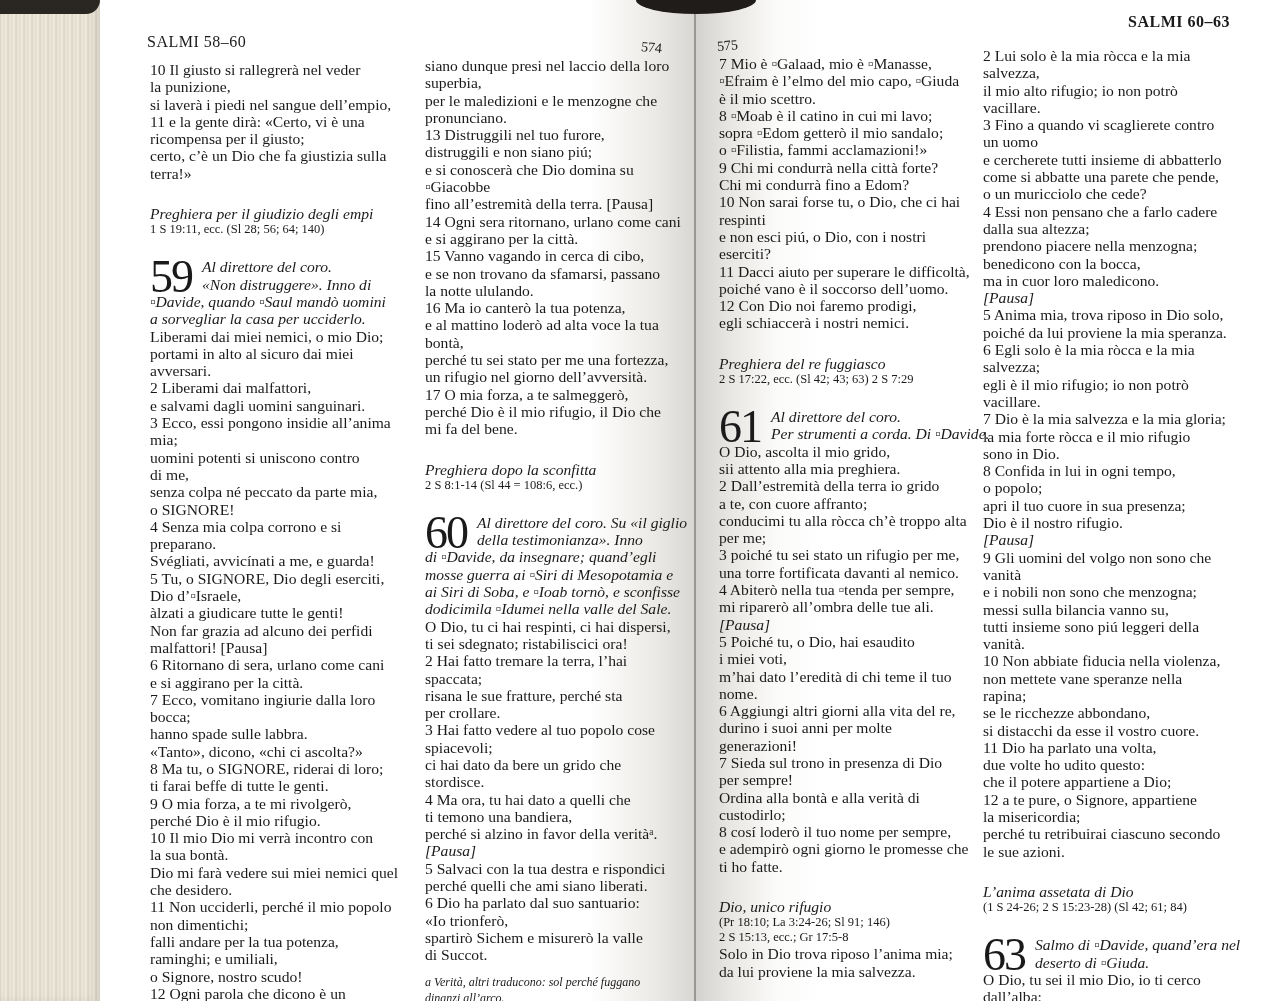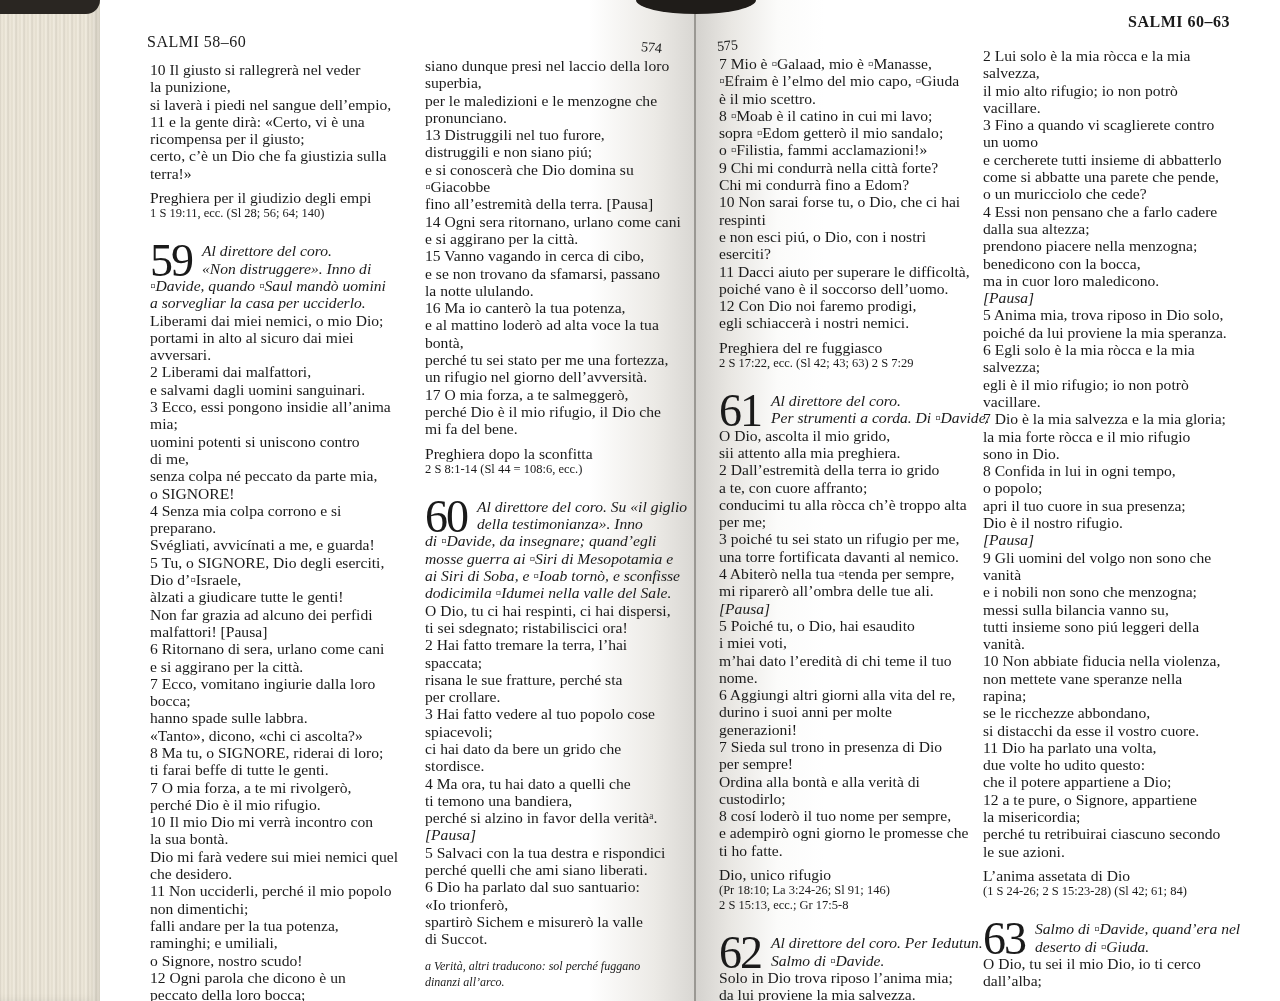--- a/index.html
+++ b/index.html
@@ -27,21 +27,21 @@
   .gutter { position: absolute; left: 694px; top: 0; width: 2px; height: 1001px; background: #9a9893; }
   .gutter-top {
     position: absolute; left: 636px; top: 0; width: 120px; height: 14px;
     background: #1f1c19; border-bottom-left-radius: 60px 14px; border-bottom-right-radius: 60px 14px;
   }
   .running-head { position: absolute; font-size: 16px; letter-spacing: 0.5px; }
   .folio { position: absolute; font-size: 14px; }
   .column { position: absolute; font-size: 15.6px; line-height: 17.3px; }
   .line { white-space: nowrap; }
   .it { font-style: italic; }
-  .heading { margin-top: 7px; }
+  .heading { font-style: italic; margin-top: 23px; }
   .ref { font-size: 12.5px; line-height: 15px; }
   .psalm-block { position: relative; margin-top: 21px; }
   .psalm-num {
     position: absolute; left: 0; top: 0; font-size: 46px; line-height: 38px;
     letter-spacing: -2px;
   }
   .psalm-block .line.ind { padding-left: 52px; }
   .gap { height: 10px; }
   .footnote { font-size: 12px; line-height: 16px; }
 </style>
@@ -97,21 +97,21 @@
     <div class="line">Non far grazia ad alcuno dei perfidi</div>
     <div class="line">malfattori! [Pausa]</div>
     <div class="line">6  Ritornano di sera, urlano come cani</div>
     <div class="line">e si aggirano per la città.</div>
     <div class="line">7  Ecco, vomitano ingiurie dalla loro</div>
     <div class="line">bocca;</div>
     <div class="line">hanno spade sulle labbra.</div>
     <div class="line">«Tanto», dicono, «chi ci ascolta?»</div>
     <div class="line">8  Ma tu, o SIGNORE, riderai di loro;</div>
     <div class="line">ti farai beffe di tutte le genti.</div>
-    <div class="line">7  O mia forza, a te mi rivolgerò,</div>
+    <div class="line">9  O mia forza, a te mi rivolgerò,</div>
     <div class="line">perché Dio è il mio rifugio.</div>
     <div class="line">10  Il mio Dio mi verrà incontro con</div>
     <div class="line">la sua bontà.</div>
     <div class="line">Dio mi farà vedere sui miei nemici quel</div>
     <div class="line">che desidero.</div>
     <div class="line">11  Non ucciderli, perché il mio popolo</div>
     <div class="line">non dimentichi;</div>
     <div class="line">falli andare per la tua potenza,</div>
     <div class="line">raminghi; e umiliali,</div>
     <div class="line">o Signore, nostro scudo!</div>
@@ -221,25 +221,20 @@
     <div class="line">7 Sieda sul trono in presenza di Dio</div>
     <div class="line">per sempre!</div>
     <div class="line">Ordina alla bontà e alla verità di</div>
     <div class="line">custodirlo;</div>
     <div class="line">8 cosí loderò il tuo nome per sempre,</div>
     <div class="line">e adempirò ogni giorno le promesse che</div>
     <div class="line">ti ho fatte.</div>
     <div class="line heading">Dio, unico rifugio</div>
     <div class="line ref">(Pr 18:10; La 3:24-26; Sl 91; 146)</div>
     <div class="line ref">2 S 15:13, ecc.; Gr 17:5-8</div>
-    <div class="psalm-block">
-      <span class="psalm-num">62</span>
-      <div class="line it ind">Al direttore del coro. Per Iedutun.</div>
-      <div class="line it ind">Salmo di ▫Davide.</div>
-    </div>
     <div class="line">Solo in Dio trova riposo l’anima mia;</div>
     <div class="line">da lui proviene la mia salvezza.</div>
   </div>
 <div class="column" id="col-r2" style="left:983px; top:47px; width:290px;">
     <div class="line">2  Lui solo è la mia ròcca e la mia</div>
     <div class="line">salvezza,</div>
     <div class="line">il mio alto rifugio; io non potrò</div>
     <div class="line">vacillare.</div>
     <div class="line">3  Fino a quando vi scaglierete contro</div>
     <div class="line">un uomo</div>

